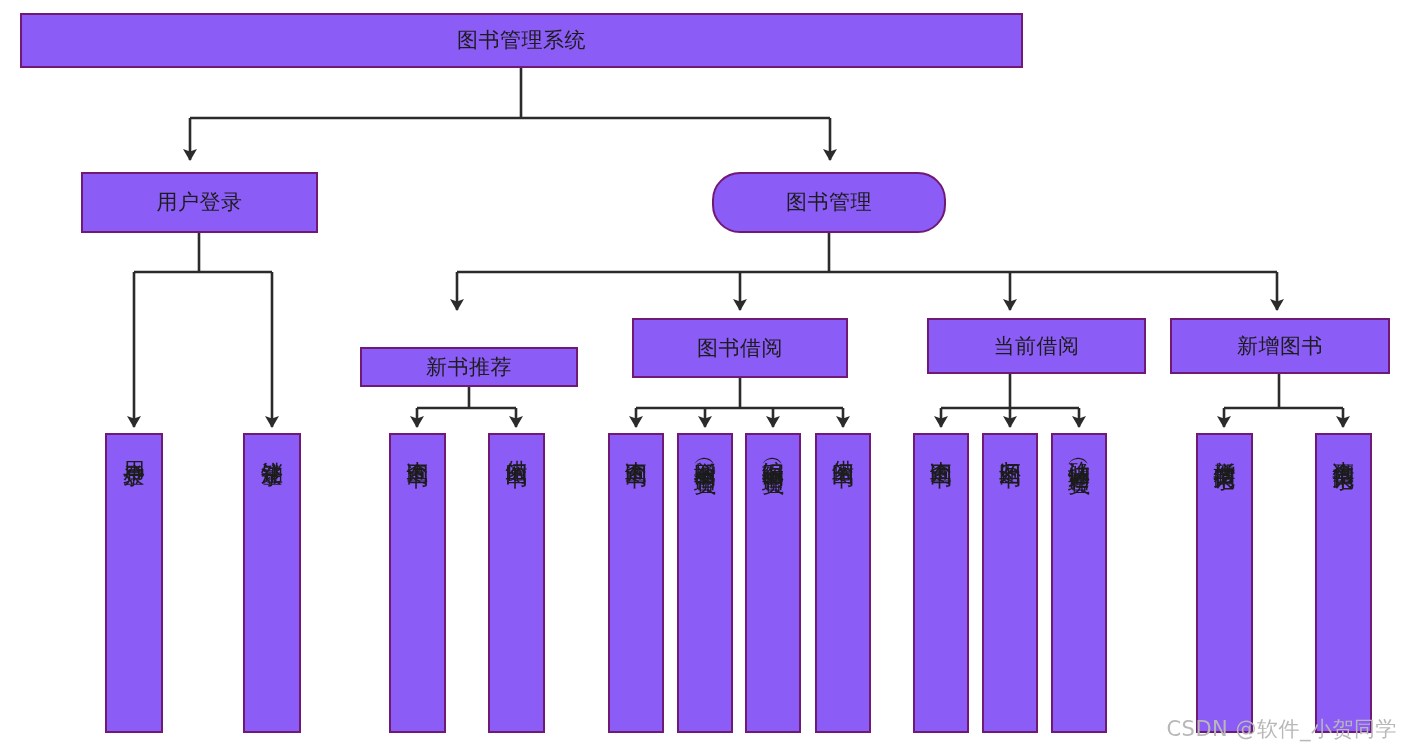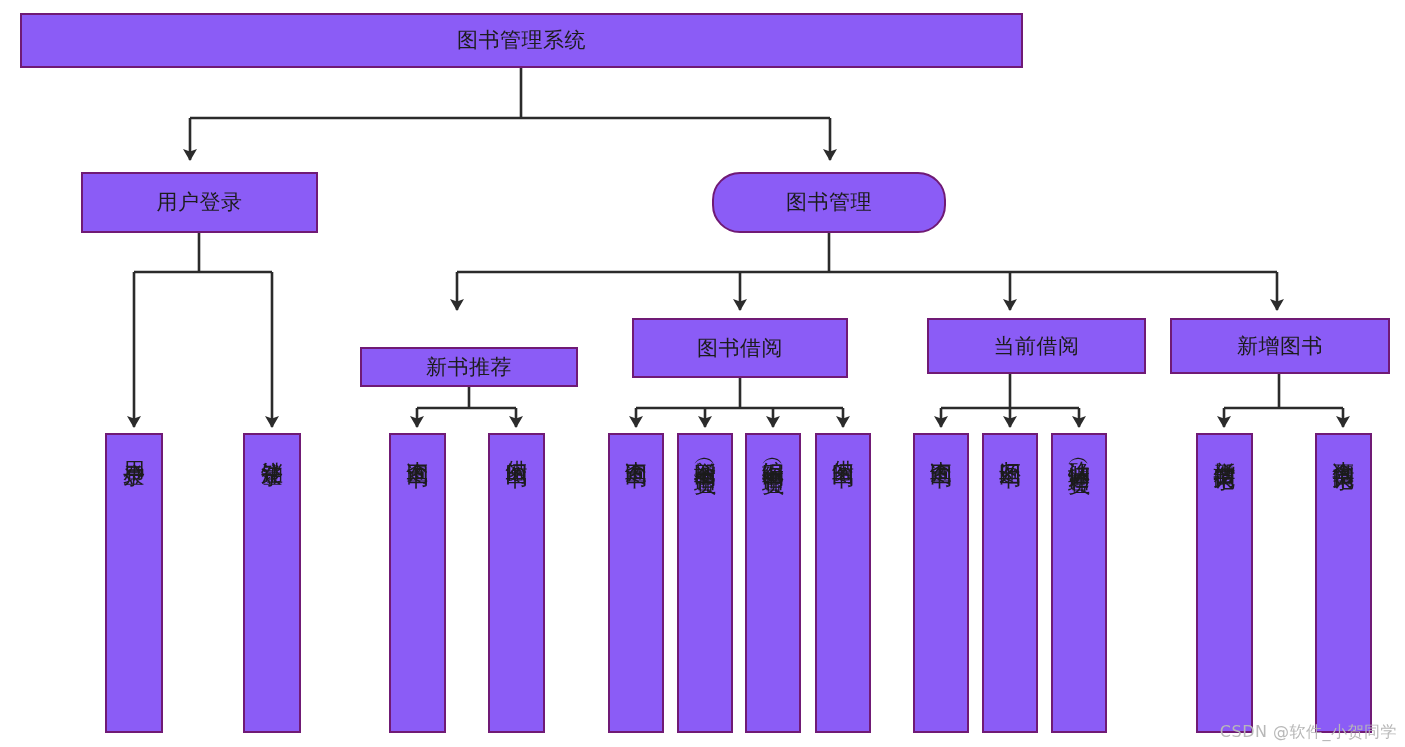--- a/index.html
+++ b/index.html
@@ -57,21 +57,21 @@
     line-height:1.08;
     letter-spacing:2px;
     white-space:normal;
     max-height:292px;
   }
   
   #watermark{
     position:absolute;
     right:8px;
     bottom:4px;
-    font-size:16px;
+    font-size:21px;
     color:#b8b8b8;
     letter-spacing:0.5px;
     z-index:3;
     white-space:nowrap;
     user-select:none;
     margin-top:28px;
   }
 </style>
 </head>
 <body>

